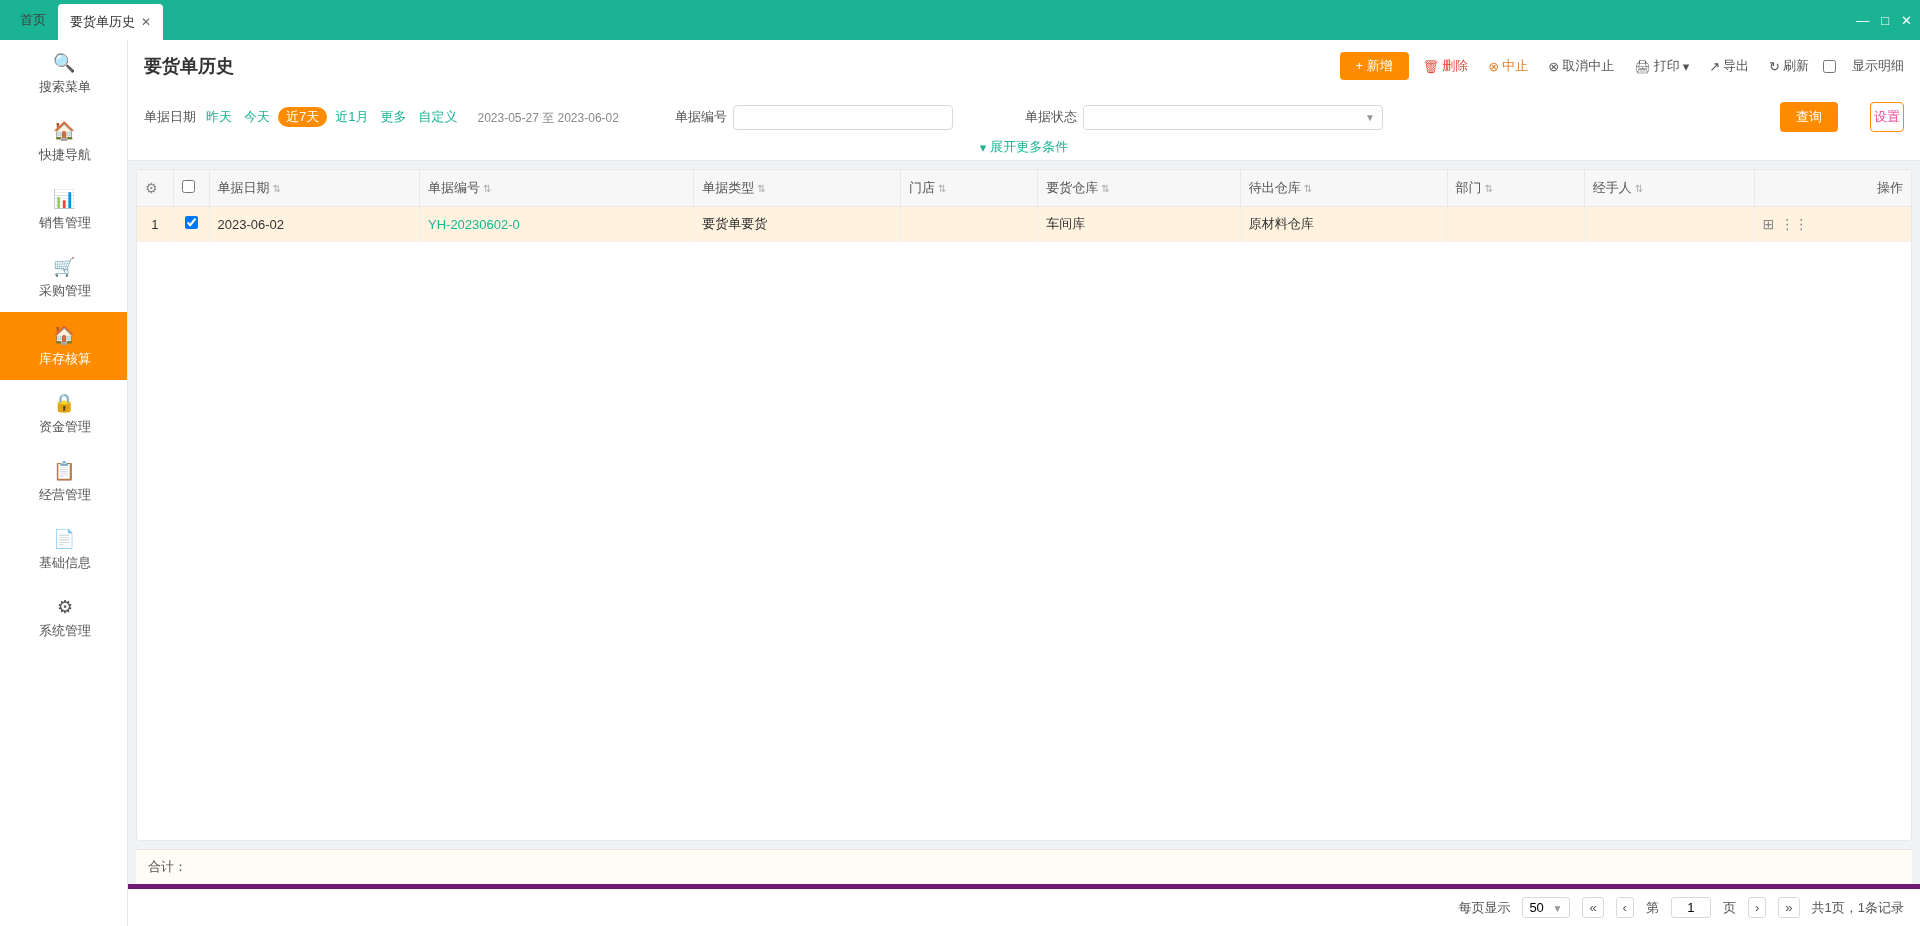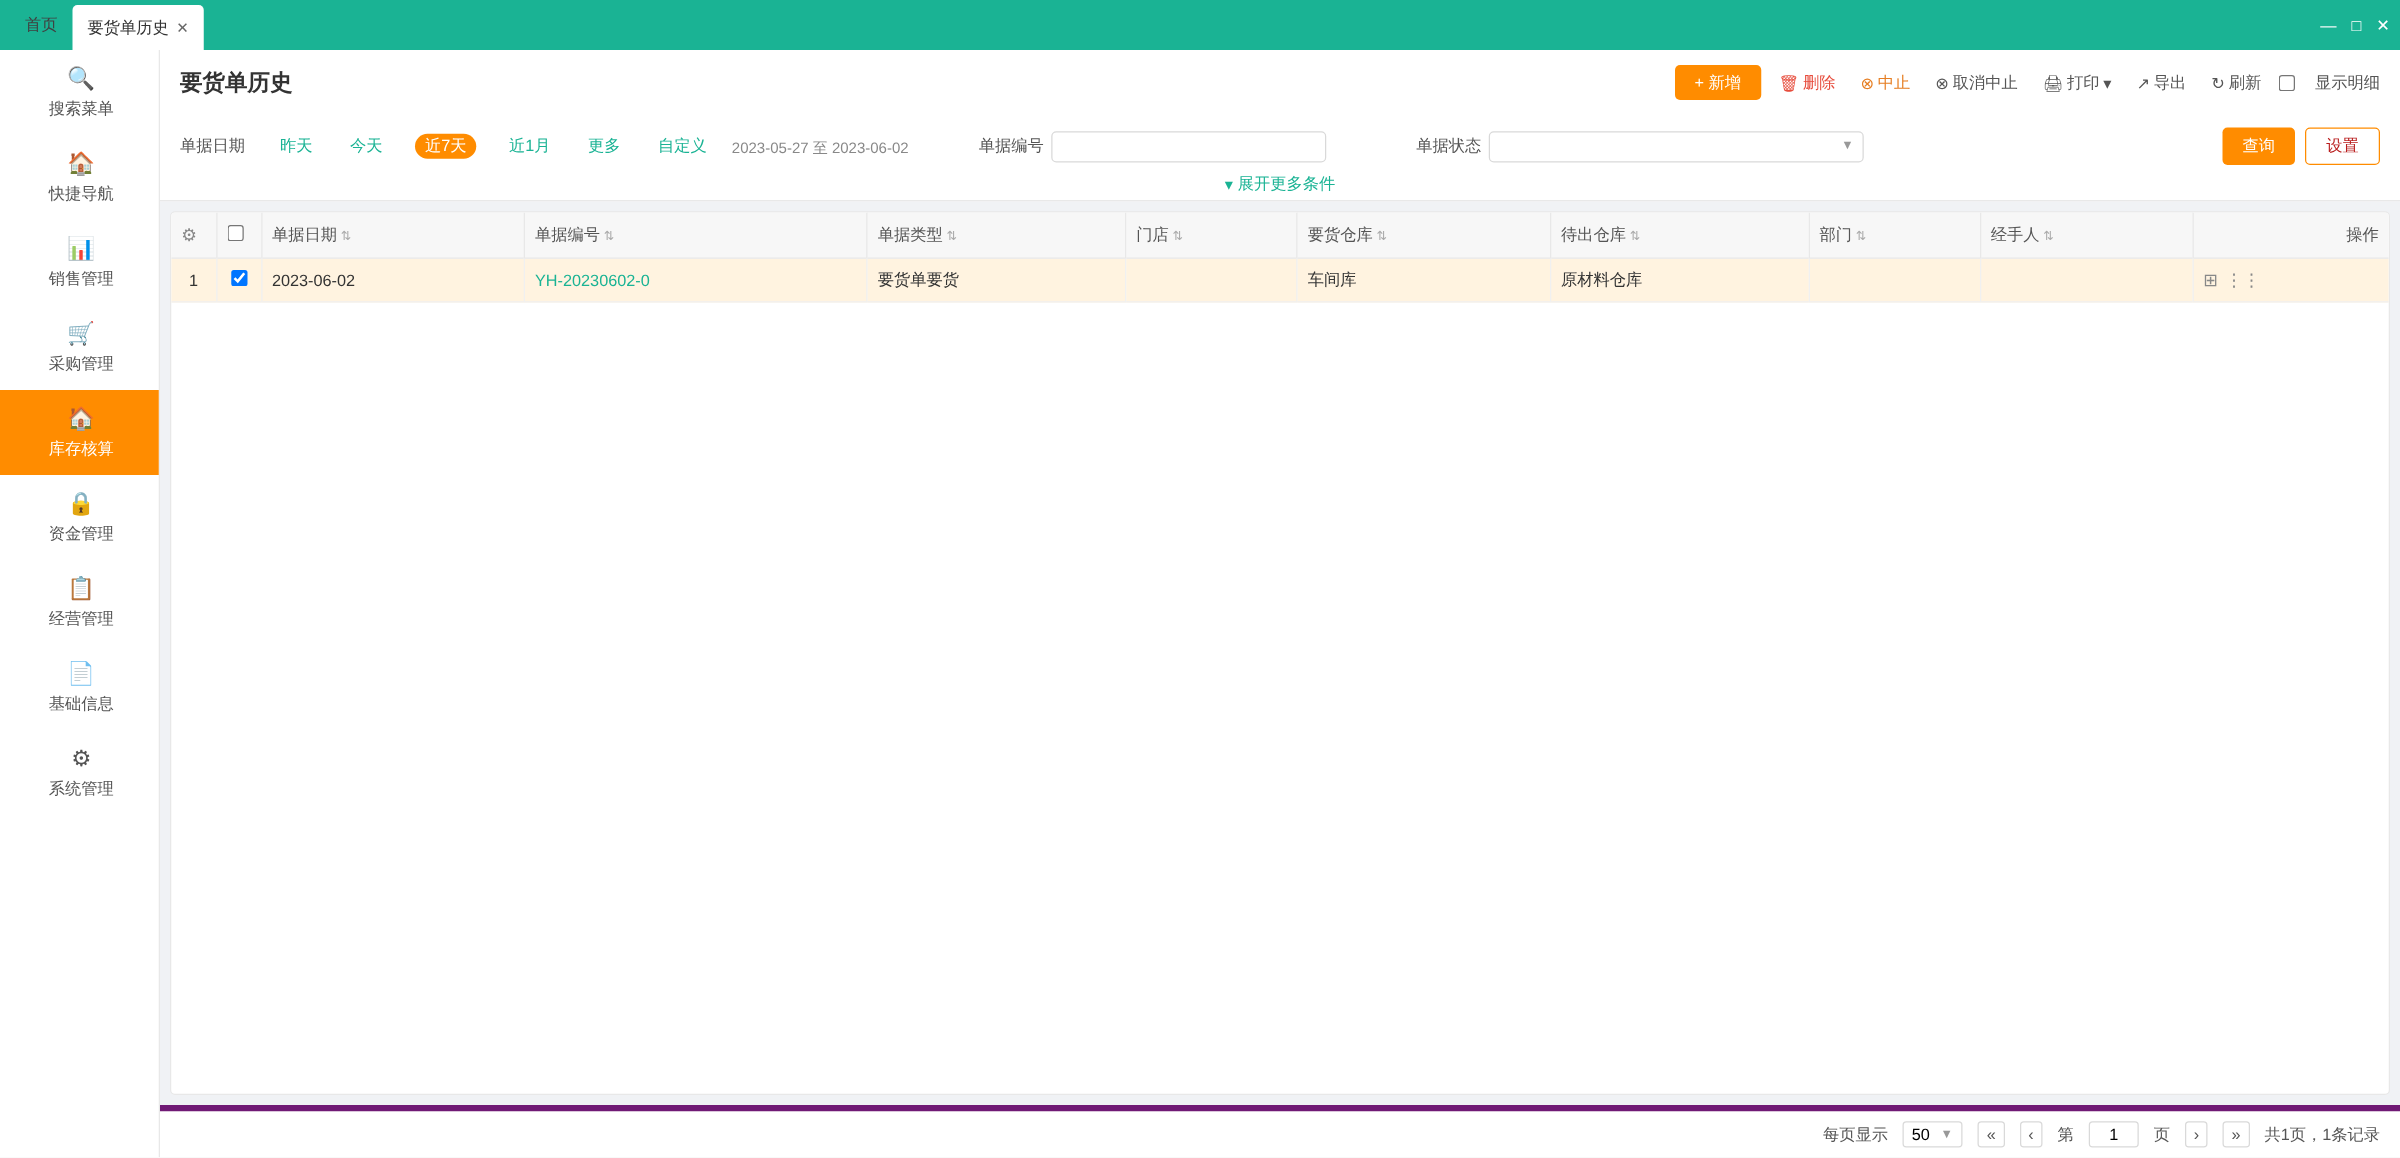--- a/index.html
+++ b/index.html
@@ -150,21 +150,20 @@
     .date-shortcuts {
       display: flex;
       align-items: center;
       gap: 4px;
     }
     .date-shortcut {
       cursor: pointer;
       color: #1ab394;
       font-size: 13px;
       padding: 1px 4px;
-      margin-left: 18px;
     }
     .date-shortcut.active {
       background: #ff8c00;
       color: white;
       border-radius: 10px;
       padding: 1px 8px;
     }
     .date-range {
       color: #888;
       font-size: 12px;
@@ -330,26 +329,27 @@
       background: #ff8c00;
       color: white;
       border: none;
       border-radius: 4px;
       padding: 5px 16px;
       cursor: pointer;
       font-size: 13px;
     }
     .orange-outline-btn {
       background: white;
-      color: #b91c1c;
+      color: #ec4899;
       border: 1px solid #ff8c00;
       border-radius: 4px;
-      padding: 5px 16px;
-      cursor: pointer;
-      font-size: 13px;
+      padding: 5px 3px;
+      cursor: pointer;
+      font-size: 13px;
+      margin-left: 24px;
     }
 
     .display-detail-cb {
       display: flex;
       align-items: center;
       gap: 16px;
       cursor: pointer;
       color: #555;
     }
   </style>
@@ -551,20 +551,23 @@
         <div class="action-icons">
           <span class="action-icon" title="查看">⊞</span>
           <span class="action-icon" title="更多">⋮⋮</span>
         </div>
       </td>
     </tr>
           </tbody>
       </table>
     </div>
 
+    <div class="table-footer">
+      <span>合计：</span>
+    </div>
 
     <div class="pagination-bar">
       <span>每页显示</span>
       <div class="select-wrapper">
         <select class="page-size-select">
           <option>20</option>
           <option selected="">50</option>
           <option>100</option>
           <option>200</option>
         </select>

